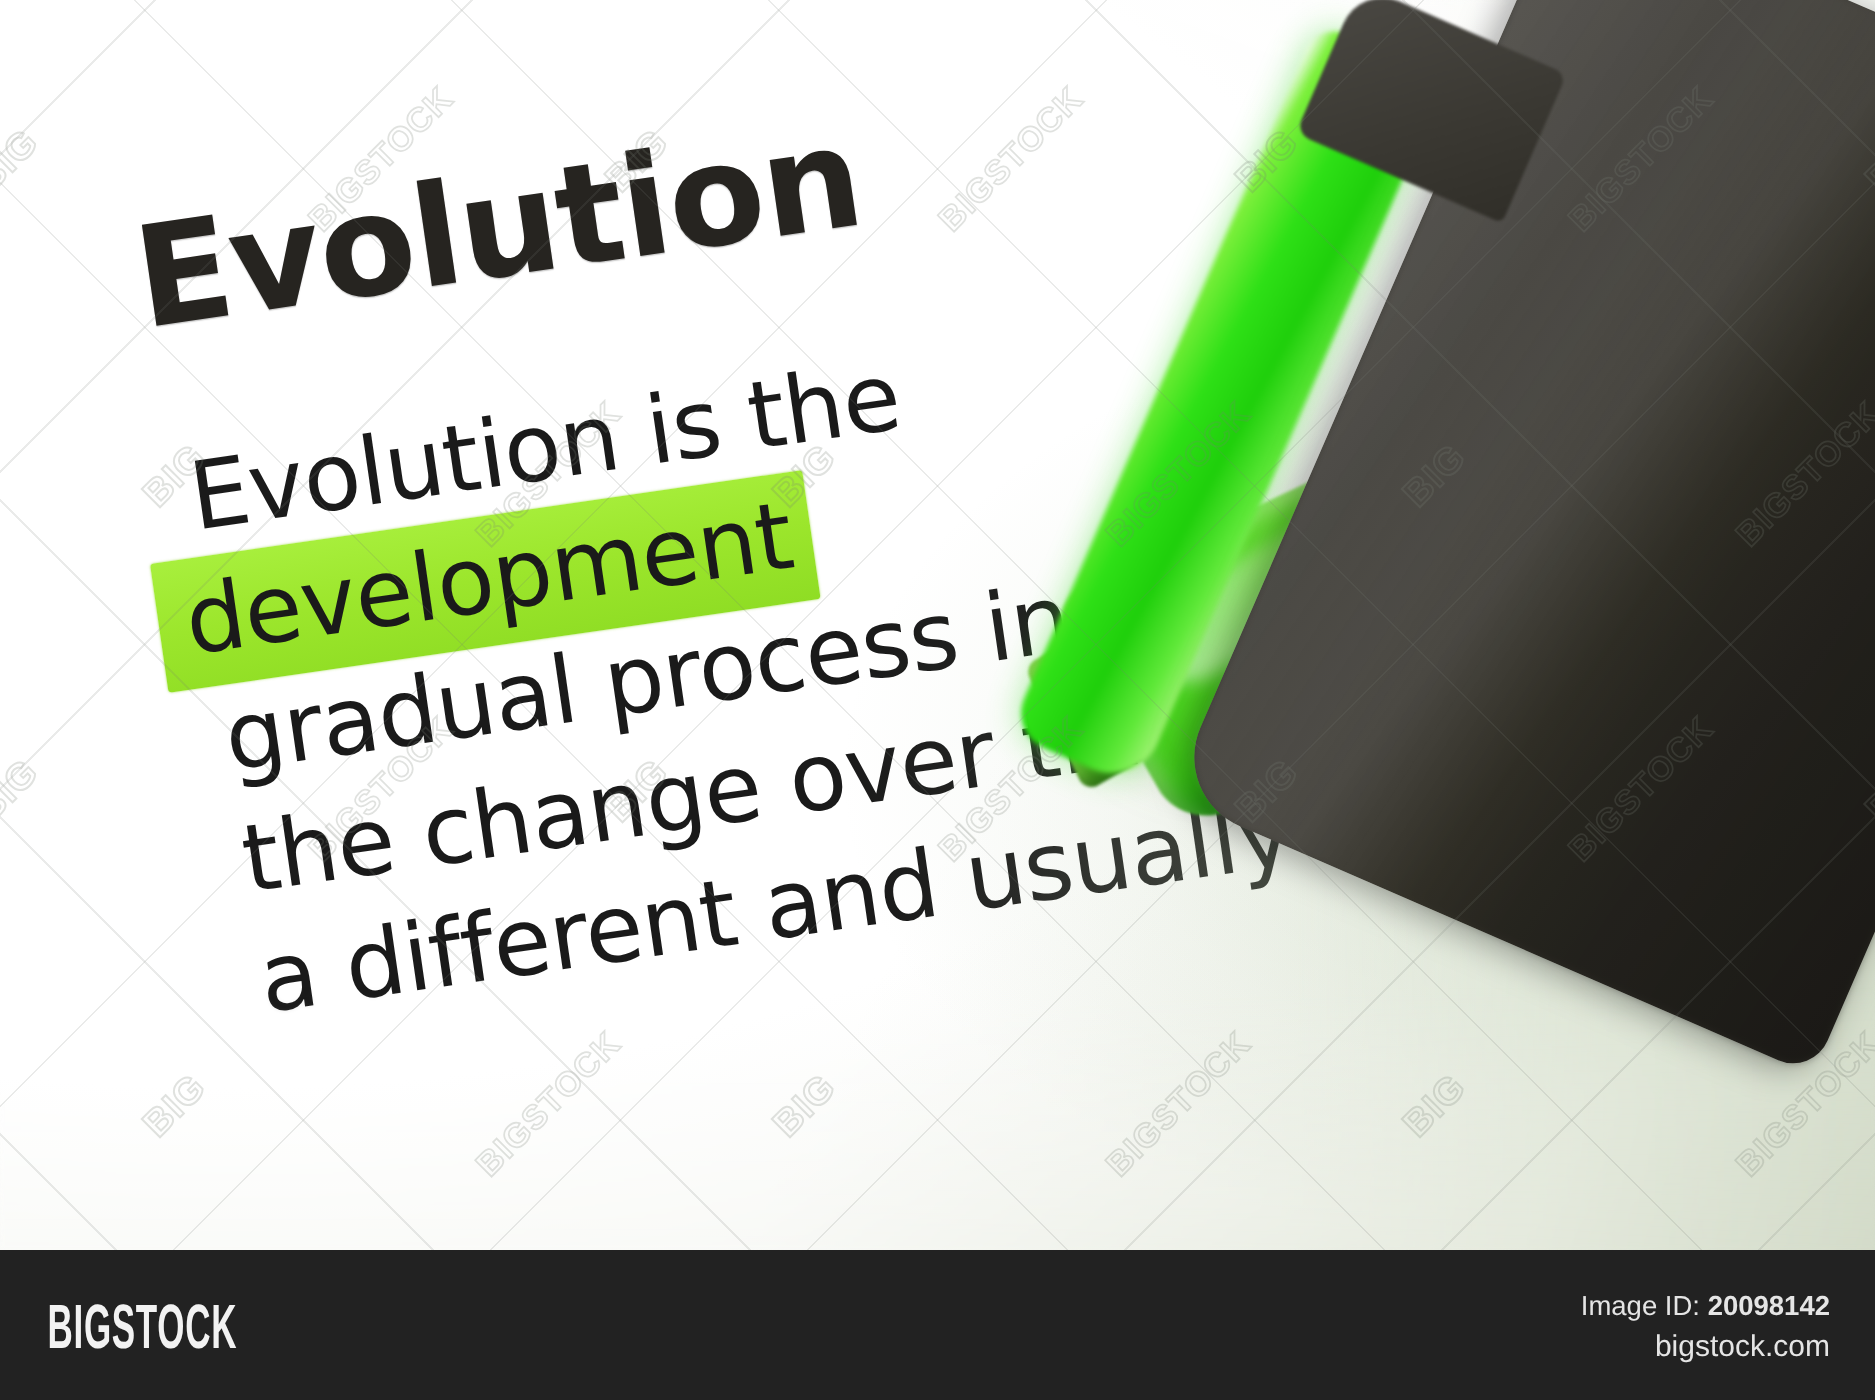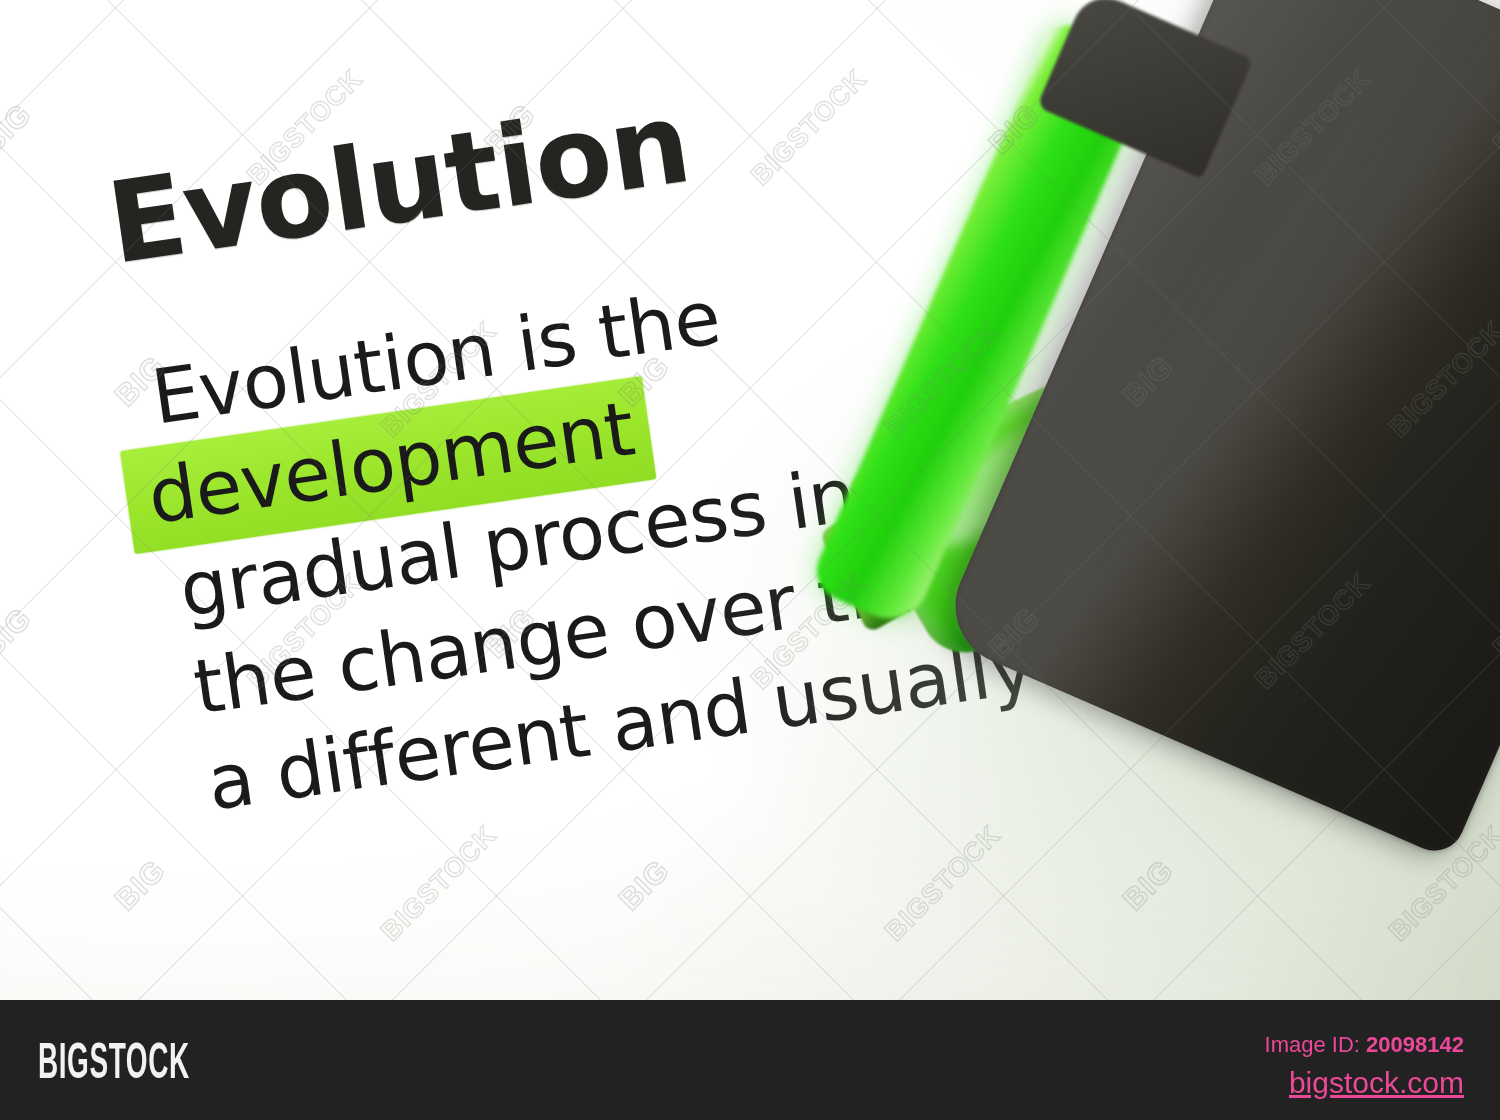--- a/index.html
+++ b/index.html
@@ -242,25 +242,25 @@
     color:#f2f2f2;
     letter-spacing:1px;
     transform:scaleX(.56);
     transform-origin:0 0;
     white-space:nowrap;
   }
   .meta{
     position:absolute;right:36px;top:30px;
     text-align:right;
     font-family:"Liberation Sans", sans-serif;
-    color:#ec4899;
+    color:#e5e5e5;
   }
   .meta .id{font-size:22px;line-height:1.35;}
   .meta .id b{font-weight:bold;}
-  .meta .site{font-size:30px;line-height:1.5;text-decoration:underline;}
+  .meta .site{font-size:24px;line-height:1.5;}
 </style>
 </head>
 <body>
 
 <div class="stage">
 
   <div class="paper">
     <div class="paper-topglow"></div>
 
     <div class="textblock">

